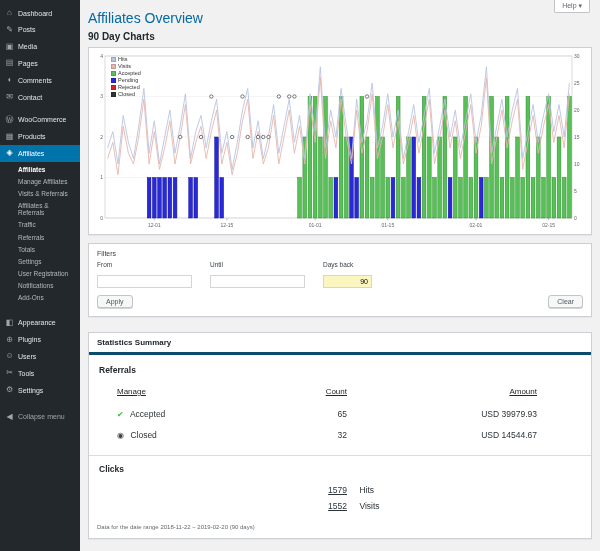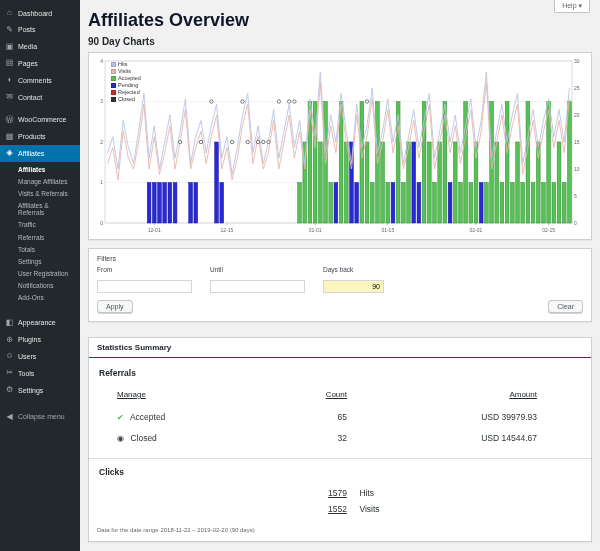--- a/index.html
+++ b/index.html
@@ -14,46 +14,46 @@
   .menu-item.active .mi-icon {color:#fff;}
   .submenu {padding:1px 0 5px;}
   .sub-item {padding:2.5px 4px 2.5px 18px; font-size:6.5px; color:#b4b9be; cursor:pointer; line-height:1.1;}
   .sub-item.current {color:#fff; font-weight:bold;}
   .sep {height:6px;}
   .menu-item.collapse {margin-top:10px; color:#a0a5aa;}
 
   
   #main {margin-left:80px; padding:4px 8px 0; position:relative;}
   #help-tab {position:absolute; top:0; right:10px; background:#fff; border:1px solid #c3c4c7; border-top:none; border-radius:0 0 2px 2px; padding:2px 7px; font-size:7px; color:#646970; cursor:pointer;}
-  h1 {font-size:18px; font-weight:700; margin:6px 0 5px; color:#0f172a;}
+  h1 {font-size:14px; font-weight:400; margin:6px 0 5px; color:#0369a1;}
   .subtitle {font-size:10px; font-weight:bold; margin:0 0 5px;}
   .box {background:#fff; border:1px solid #ccd0d4; box-shadow:0 1px 1px rgba(0,0,0,.04);}
 
   
   .chart-box {padding:4px; position:relative;}
   #legend {position:absolute; left:22px; top:8px; z-index:2;}
   .legend-row {display:flex; align-items:center; gap:2px; margin-bottom:1px;}
   .legend-row .swatch {width:5px; height:5px; display:inline-block; border:1px solid rgba(0,0,0,.15);}
   .legend-row .legend-label {font-size:5.5px; color:#333;}
   #chart-svg {display:block;}
   .ax {font-size:5px; fill:#666; font-family:"Liberation Sans",sans-serif;}
 
   
   .filters-box {margin-top:8px; padding:6px 8px 8px; position:relative;}
   .filters-title {font-size:7px; color:#3c434a; margin-bottom:4px;}
   .filter-fields {display:flex; gap:18px;}
   .fgroup label {display:block; font-size:6.5px; color:#3c434a; margin-bottom:2px;}
   .fgroup input {width:95px; height:13px; border:1px solid #d5d5d5; font-size:7px; padding:1px 3px; background:#fff; font-family:inherit;}
-  .fgroup input.days-input {width:61px; background:#fbf5c0; text-align:right;}
+  .fgroup input.days-input {width:49px; background:#fbf5c0; text-align:right;}
   .wpbtn {margin-top:7px; font-size:7px; padding:2px 8px; border:1px solid #c3c4c7; border-radius:3px; background:#f6f7f7; color:#50575e; cursor:pointer; box-shadow:0 1px 0 #d5d5d5; font-family:inherit;}
   .wpbtn.clear {position:absolute; right:8px; bottom:8px; margin:0;}
 
   
   .stats-box {margin-top:15px;}
-  .box-header {padding:5px 8px; border-bottom:1px solid #0c4a6e; font-size:8px; font-weight:bold;}
+  .box-header {padding:5px 8px; border-bottom:3px solid #0c4a6e; font-size:8px; font-weight:bold;}
   .stats-section {padding:8px 8px 6px;}
   .sec-title {font-size:8.5px; font-weight:bold; color:#23282d; margin:2px 0 8px; padding-left:2px;}
   .ref-table {border-collapse:collapse; margin-left:20px;}
   .ref-table th {font-size:8px; font-weight:normal; text-decoration:underline; color:#23282d; padding:4px 0 7px;}
   .ref-table th.l, .ref-table td.l {text-align:left;}
   .ref-table th.r, .ref-table td.r {text-align:right;}
   .ref-table td {font-size:8.5px; color:#2c3338; padding:5.5px 0;}
   .ref-icon {display:inline-block; width:11px; font-size:8px;}
   .clicks-section {border-top:1px solid #dcdcde; padding:6px 8px 4px; margin-top:4px;}
   .click-row {margin-left:20px; padding:3px 0; font-size:8.5px; color:#2c3338;}

